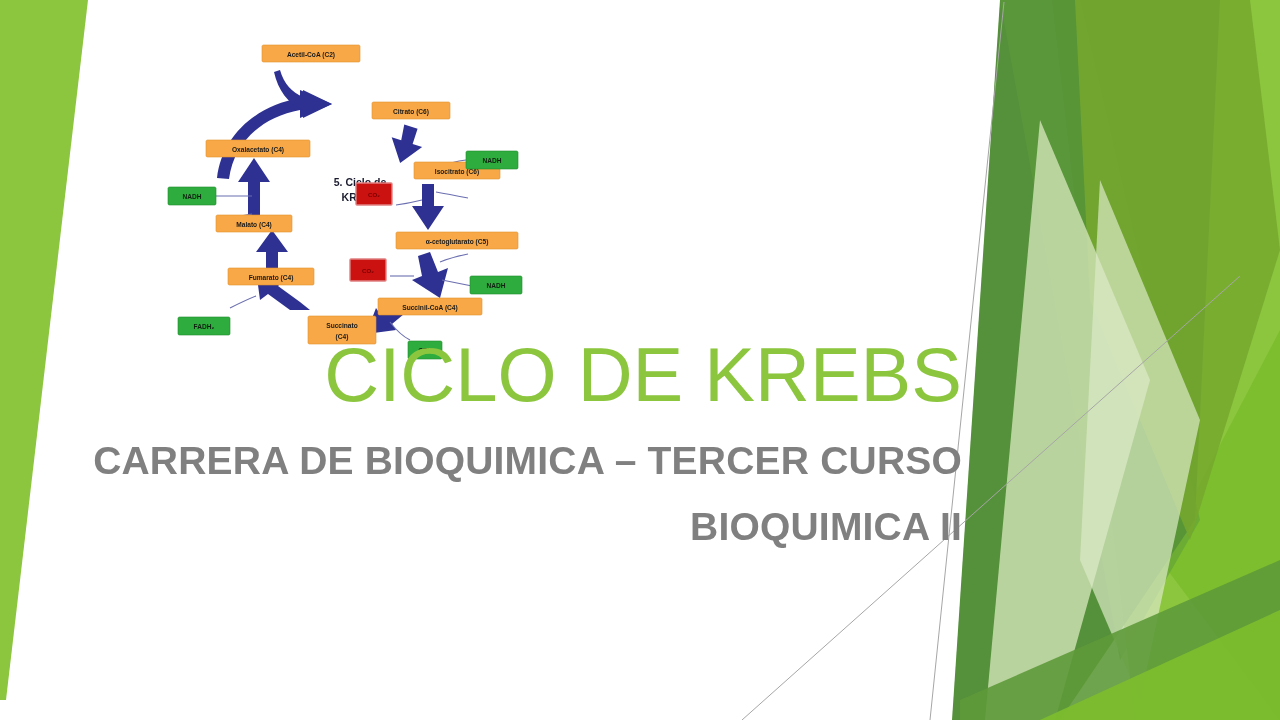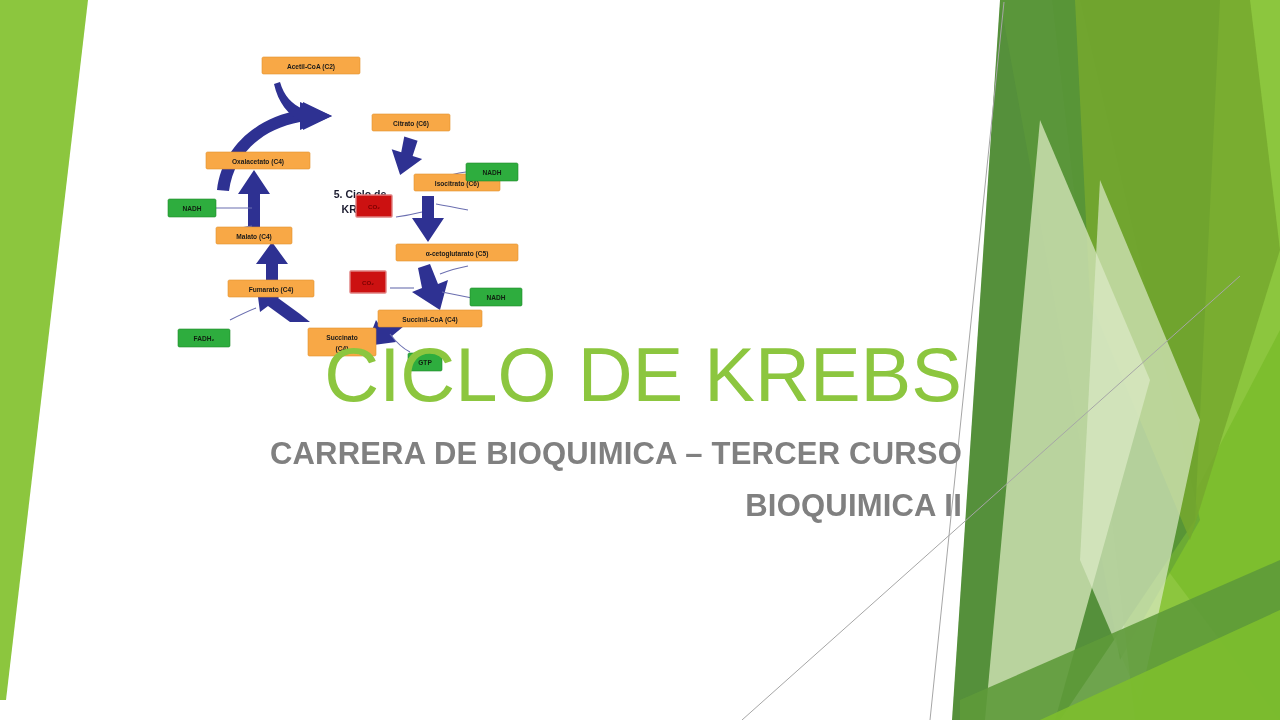--- a/index.html
+++ b/index.html
@@ -15,21 +15,21 @@
     background:#ffffff;
     overflow:hidden;
   }
 
   
   .deco{position:absolute;inset:0;width:1280px;height:720px;pointer-events:none;}
 
   
   .krebs{
     position:absolute;
-    left:160px;top:30px;
+    left:160px;top:18px;
     width:420px;height:350px;
   }
   .krebs svg{display:block;width:100%;height:100%;}
 
   
   .title{
     position:absolute;
     left:40px;top:336px;
     width:922px;
     text-align:right;
@@ -40,21 +40,21 @@
     line-height:1.03;
     white-space:nowrap;
   }
   .subtitle{
     position:absolute;
     left:40px;top:428px;
     width:922px;
     text-align:right;
     color:#808080;
     font-weight:bold;
-    font-size:31px;
+    font-size:39px;
     line-height:1.68;
     letter-spacing:0.2px;
   }
   .subtitle div{white-space:nowrap;}
 </style>
 </head>
 <body>
 
 <div class="slide">
 

